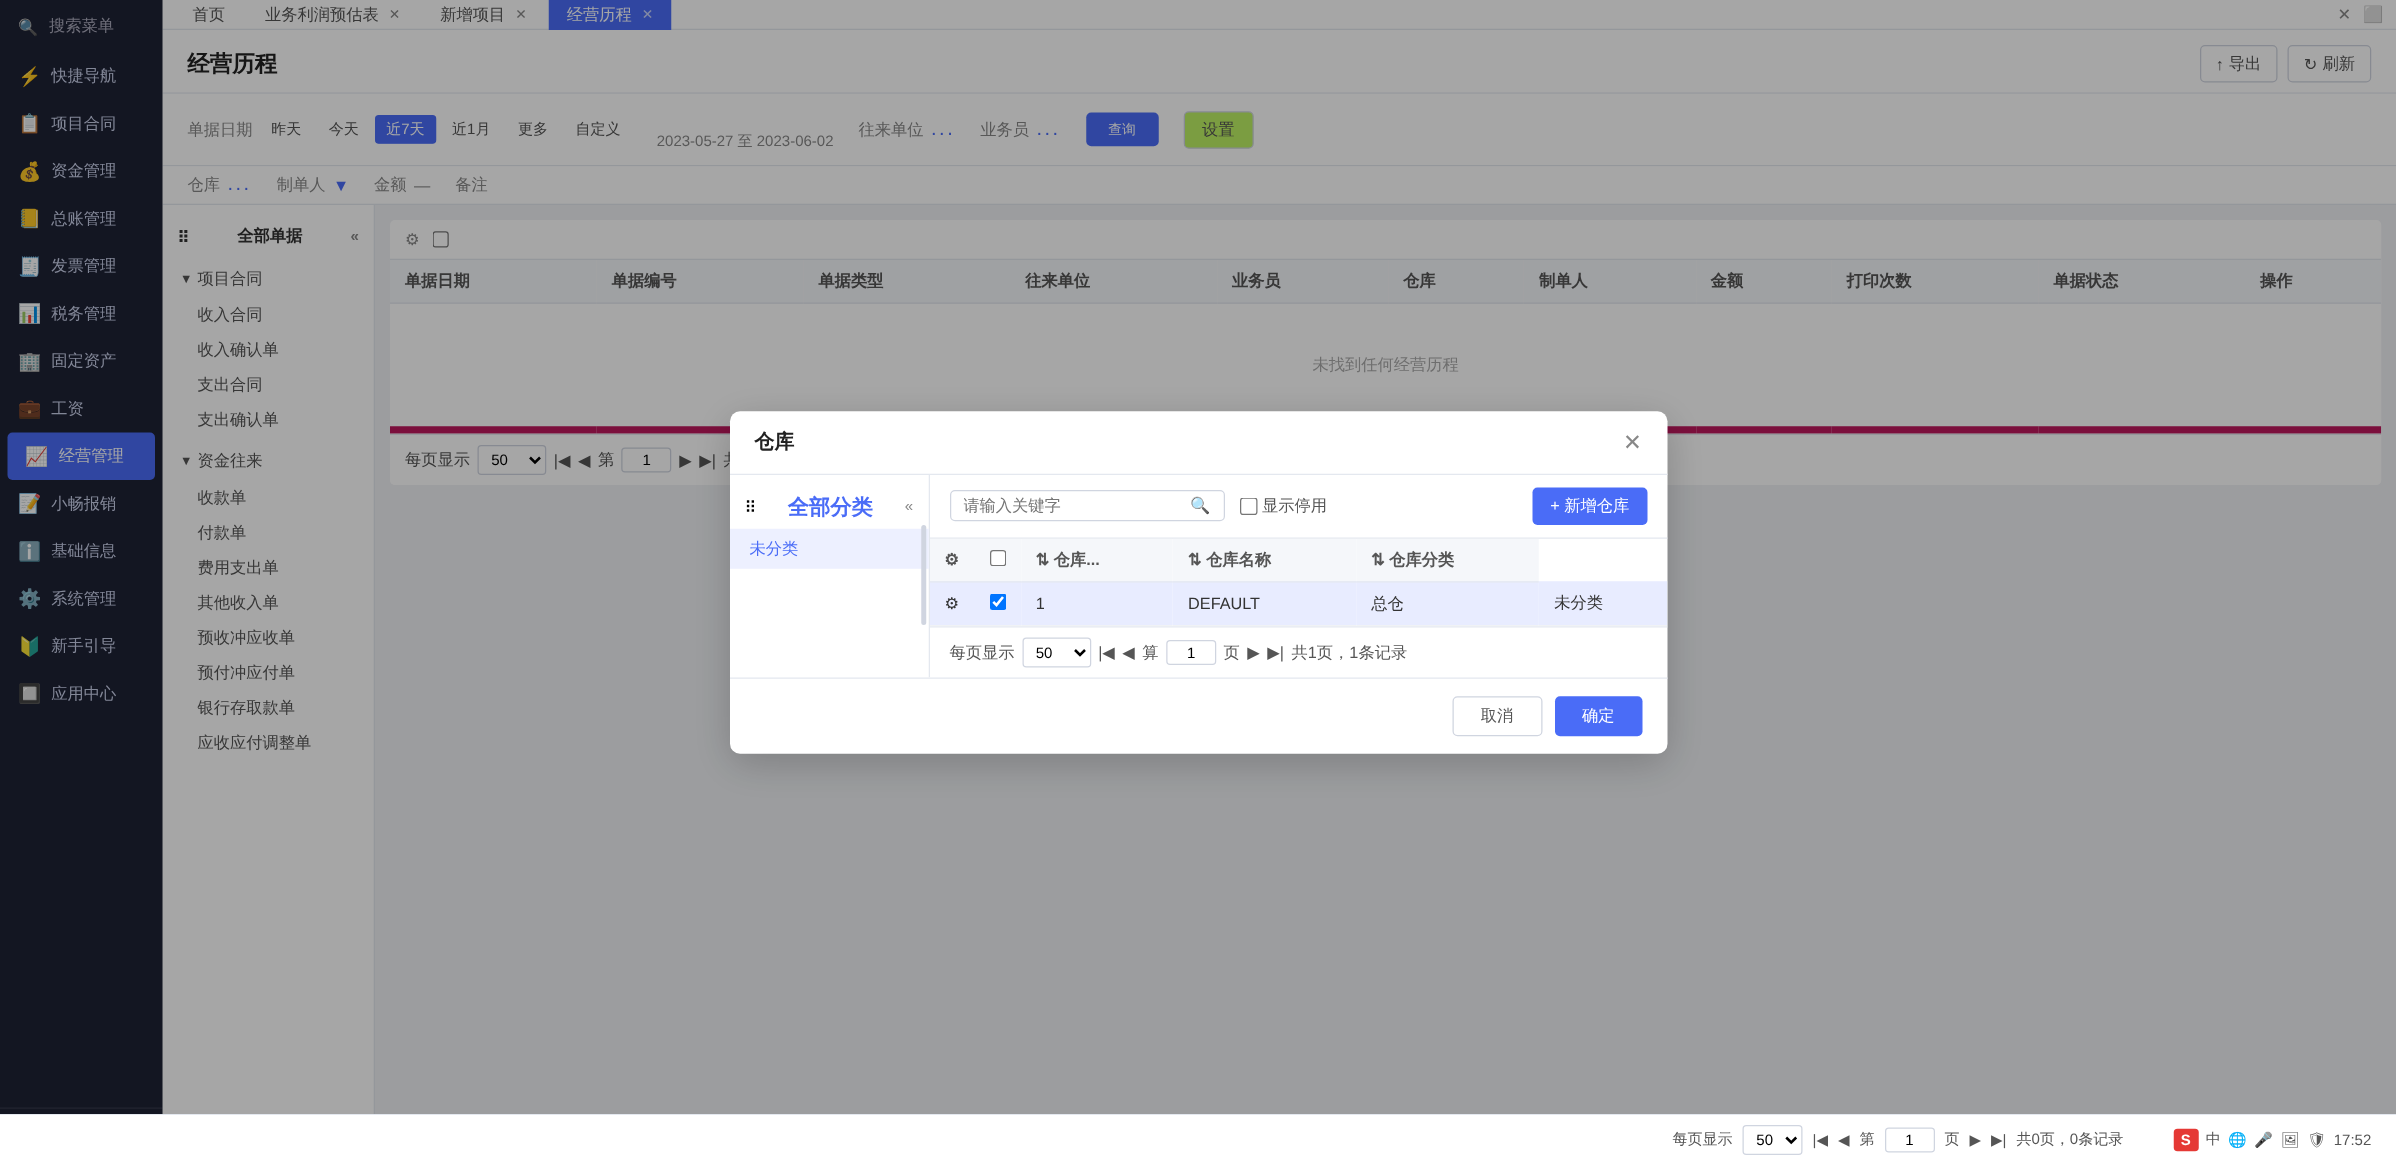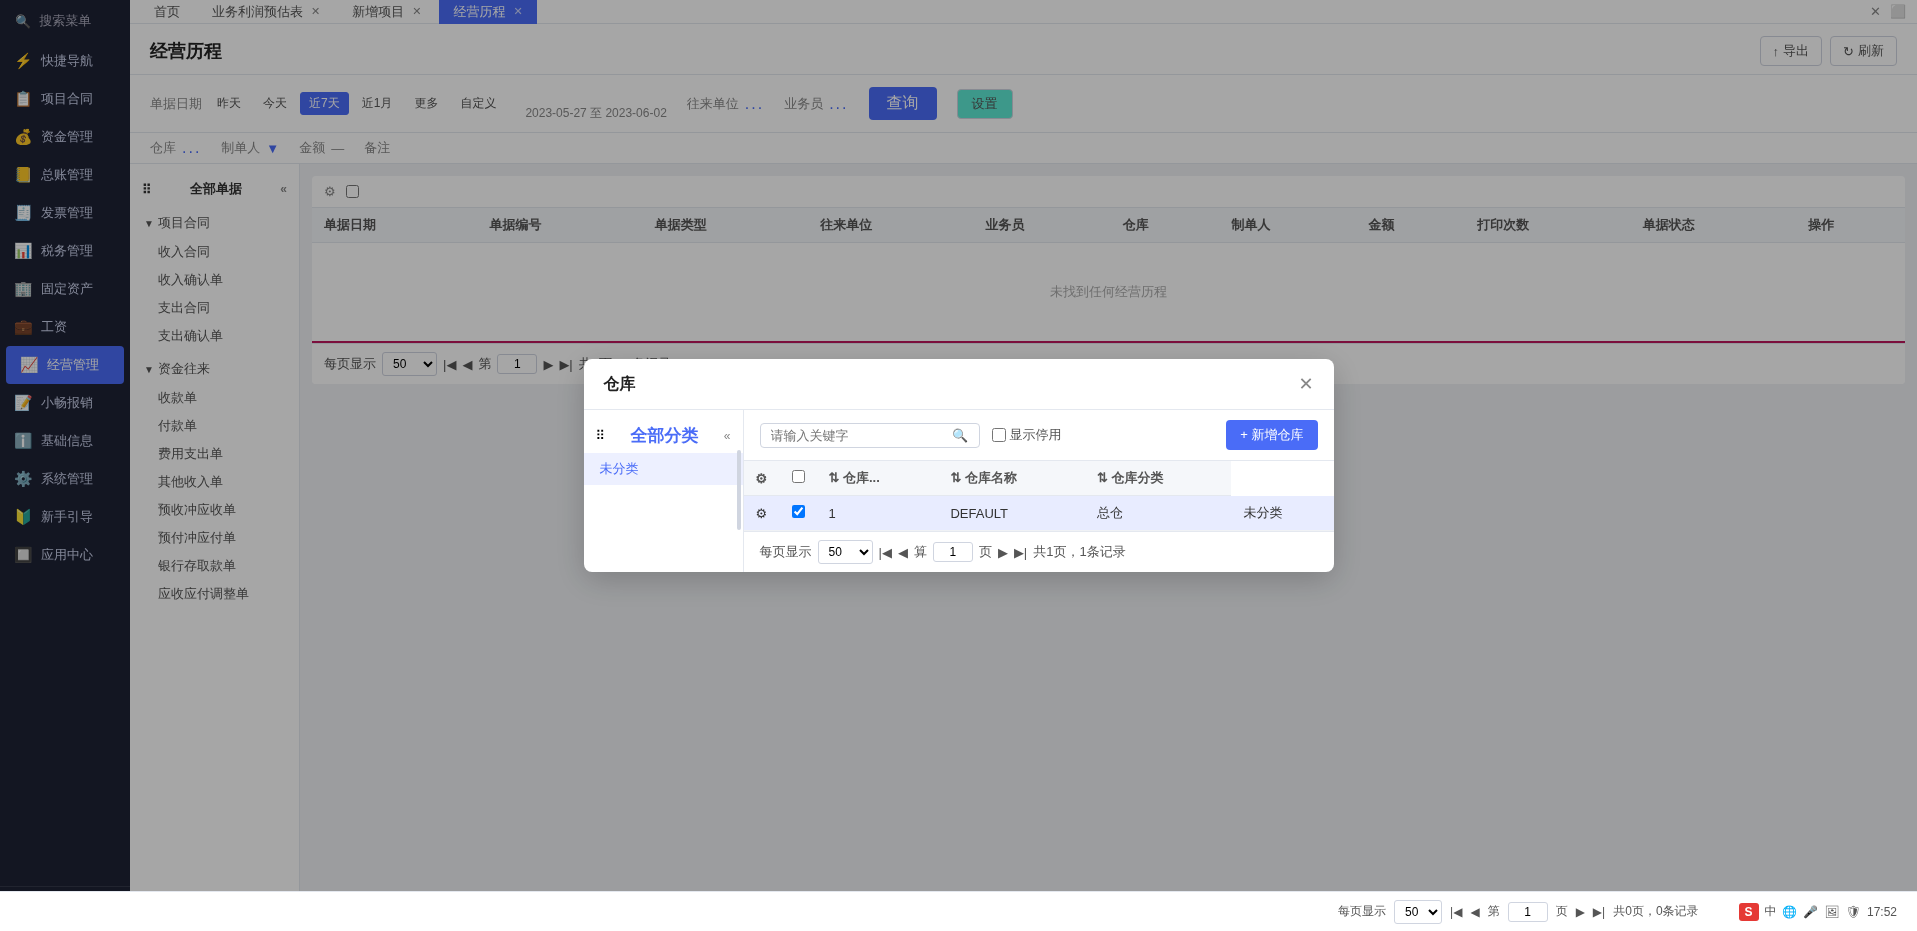--- a/index.html
+++ b/index.html
@@ -42,40 +42,40 @@
     .filter-label { color: #888; }
     .date-btns { display: flex; gap: 4px; text-align: center; }
     .date-btn { padding: 2px 8px; border-radius: 3px; cursor: pointer; font-size: 12px; border: 1px solid transparent; }
     .date-btn.active { background: #4a6cf7; color: #fff; border-color: #4a6cf7; }
     .date-range { font-size: 12px; color: #888; margin-top: 14px; }
     .filter-dots { color: #4a6cf7; cursor: pointer; font-size: 16px; letter-spacing: 2px; }
 
     
     .filter-bar2 { background: #fff; padding: 6px 20px; border-bottom: 1px solid #e4e8ef; display: flex; align-items: center; gap: 20px; }
     .filter-select { display: flex; align-items: center; gap: 6px; font-size: 13px; }
-    .btn-query { background: #4a6cf7; color: #fff; border: none; border-radius: 4px; padding: 6px 18px; cursor: pointer; font-size: 16px; }
-    .btn-setting { border: 1px solid #d0d5e0; background: #5eead4; color: #555; border-radius: 4px; padding: 5px 14px; cursor: pointer; font-size: 13px; }
+    .btn-query { background: #4a6cf7; color: #fff; border: none; border-radius: 4px; padding: 6px 18px; cursor: pointer; font-size: 11px; }
+    .btn-setting { border: 1px solid #d0d5e0; background: #bef264; color: #555; border-radius: 4px; padding: 5px 14px; cursor: pointer; font-size: 13px; }
 
     
     .content-area { display: flex; flex: 1; overflow: hidden; }
     .left-nav { width: 170px; background: #fff; border-right: 1px solid #e4e8ef; overflow-y: auto; padding: 8px 0; }
     .left-nav-header { display: flex; align-items: center; justify-content: space-between; padding: 8px 12px; font-size: 13px; font-weight: bold; color: #333; }
     .left-nav-toggle { cursor: pointer; color: #888; font-size: 12px; }
     .left-nav-group { padding: 2px 0; }
     .left-nav-group-title { display: flex; align-items: center; padding: 6px 14px; font-size: 13px; color: #555; cursor: pointer; gap: 4px; }
     .left-nav-group-title .arrow { font-size: 10px; }
     .left-nav-item { padding: 5px 28px; font-size: 13px; color: #555; cursor: pointer; }
 
     
     .main-content { flex: 1; padding: 12px; overflow: auto; background: #f0f2f5; }
     .table-area { background: #fff; border-radius: 4px; overflow: hidden; }
     .table-header { display: flex; align-items: center; padding: 8px 12px; border-bottom: 1px solid #e4e8ef; font-size: 13px; color: #888; }
     table { width: 100%; border-collapse: collapse; font-size: 13px; }
     th { background: #f5f7fa; color: #555; padding: 8px 12px; text-align: left; border-bottom: 1px solid #e4e8ef; white-space: nowrap; }
-    td { padding: 8px 12px; border-bottom: 2px solid #be185d; color: #333; }
+    td { padding: 8px 12px; border-bottom: 6px solid #be185d; color: #333; }
     .bottom-bar { display: flex; align-items: center; justify-content: space-between; padding: 8px 12px; border-top: 1px solid #e4e8ef; font-size: 13px; color: #555; background: #fff; }
     .pagination { display: flex; align-items: center; gap: 6px; }
     .page-input { width: 40px; text-align: center; border: 1px solid #d0d5e0; border-radius: 3px; padding: 2px; font-size: 12px; }
 
     
     .modal-overlay { position: fixed; inset: 0; background: rgba(0,0,0,0.35); display: flex; align-items: center; justify-content: center; z-index: 1000; }
     .modal { background: #fff; border-radius: 8px; width: 750px; max-height: 600px; display: flex; flex-direction: column; box-shadow: 0 8px 32px rgba(0,0,0,0.2); }
     .modal-header { display: flex; align-items: center; justify-content: space-between; padding: 14px 20px; border-bottom: 1px solid #e4e8ef; }
     .modal-title { font-size: 16px; font-weight: bold; color: #222; }
     .modal-close { cursor: pointer; font-size: 18px; color: #888; background: none; border: none; }
@@ -420,20 +420,24 @@
             <span>算</span>
             <input class="page-input" type="text" value="1" style="">
             <span>页</span>
             <span>▶</span>
             <span>▶|</span>
             <span>共1页，1条记录</span>
           </div>
         </div>
       </div>
     </div>
+    <div class="modal-footer-btns">
+      <button class="btn-cancel">取消</button>
+      <button class="btn-confirm">确定</button>
+    </div>
   </div>
 </div>
 
 <div class="taskbar">
   <div style="display:flex;align-items:center;gap:8px;flex:1;justify-content:flex-end">
     <span>每页显示</span>
     <select class="select-box">
       <option>50</option>
     </select>
     <span>|◀</span>

